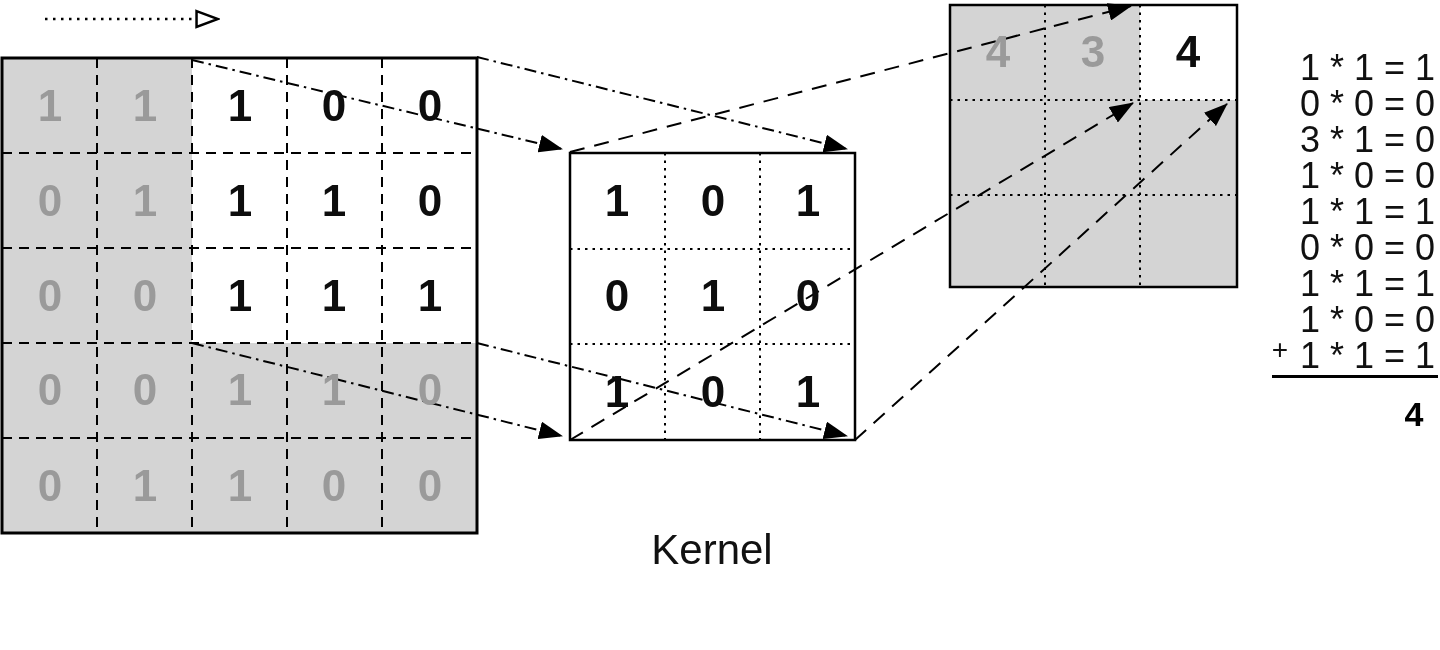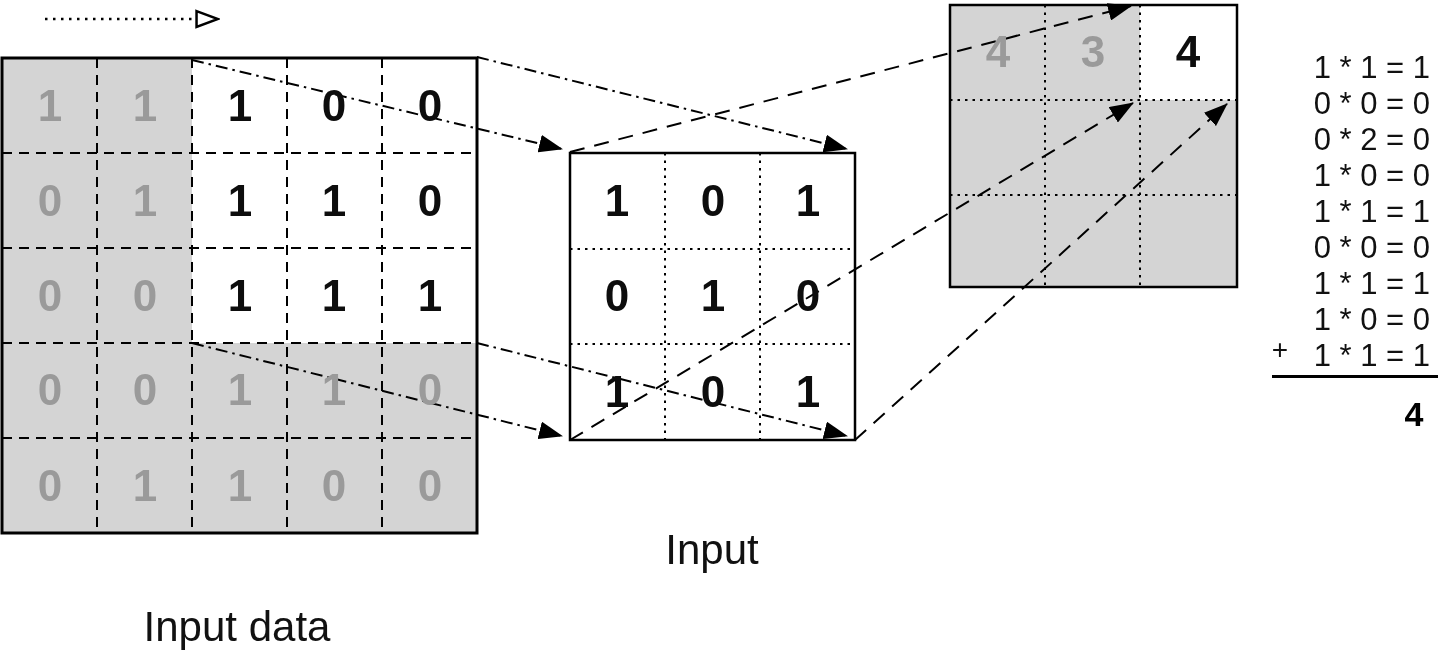--- a/index.html
+++ b/index.html
@@ -13,21 +13,21 @@
     font-weight:bold;font-size:44px;line-height:1;z-index:2;white-space:nowrap;
   }
   .num.gray{color:#9a9a9a;}
   .num.black{color:#0d0d0d;}
   .grid-label{
     position:absolute;transform:translate(-50%,-50%);
     font-size:42px;color:#111;z-index:2;white-space:nowrap;
   }
   #calc-lines{
     position:absolute;left:1300px;top:50px;width:130px;z-index:2;
-    font-size:31px;line-height:36px;text-align:right;color:#111;white-space:nowrap;
+    font-size:36px;line-height:36px;text-align:left;color:#111;white-space:nowrap;
   }
   #calc-plus{
     position:absolute;left:1280px;top:350px;transform:translate(-50%,-50%);
     font-size:28px;color:#111;z-index:2;
   }
   #calc-rule{
     position:absolute;left:1272px;top:375px;width:166px;height:0;
     border-top:3px solid #000;z-index:2;
   }
   #calc-total{
@@ -144,27 +144,26 @@
   <div class="num black" style="left:713px;top:296px">1</div>
   <div class="num black" style="left:808px;top:296px">0</div>
   <div class="num black" style="left:617px;top:392px">1</div>
   <div class="num black" style="left:713px;top:392px">0</div>
   <div class="num black" style="left:808px;top:392px">1</div>
 
   <div class="num gray" style="left:998px;top:52px">4</div>
   <div class="num gray" style="left:1093px;top:52px">3</div>
   <div class="num black" style="left:1188px;top:52px">4</div>
 
-  <div class="grid-label" style="left:237px;top:627px">Input data</div>
-  <div class="grid-label" style="left:712px;top:550px">Input</div>
+  <div class="grid-label" style="left:712px;top:550px">Kernel</div>
 
   <div id="calc-lines">
     <div>1 * 1 = 1</div>
     <div>0 * 0 = 0</div>
-    <div>0 * 2 = 0</div>
+    <div>3 * 1 = 0</div>
     <div>1 * 0 = 0</div>
     <div>1 * 1 = 1</div>
     <div>0 * 0 = 0</div>
     <div>1 * 1 = 1</div>
     <div>1 * 0 = 0</div>
     <div>1 * 1 = 1</div>
   </div>
   <div id="calc-plus">+</div>
   <div id="calc-rule"></div>
   <div id="calc-total">4</div>

